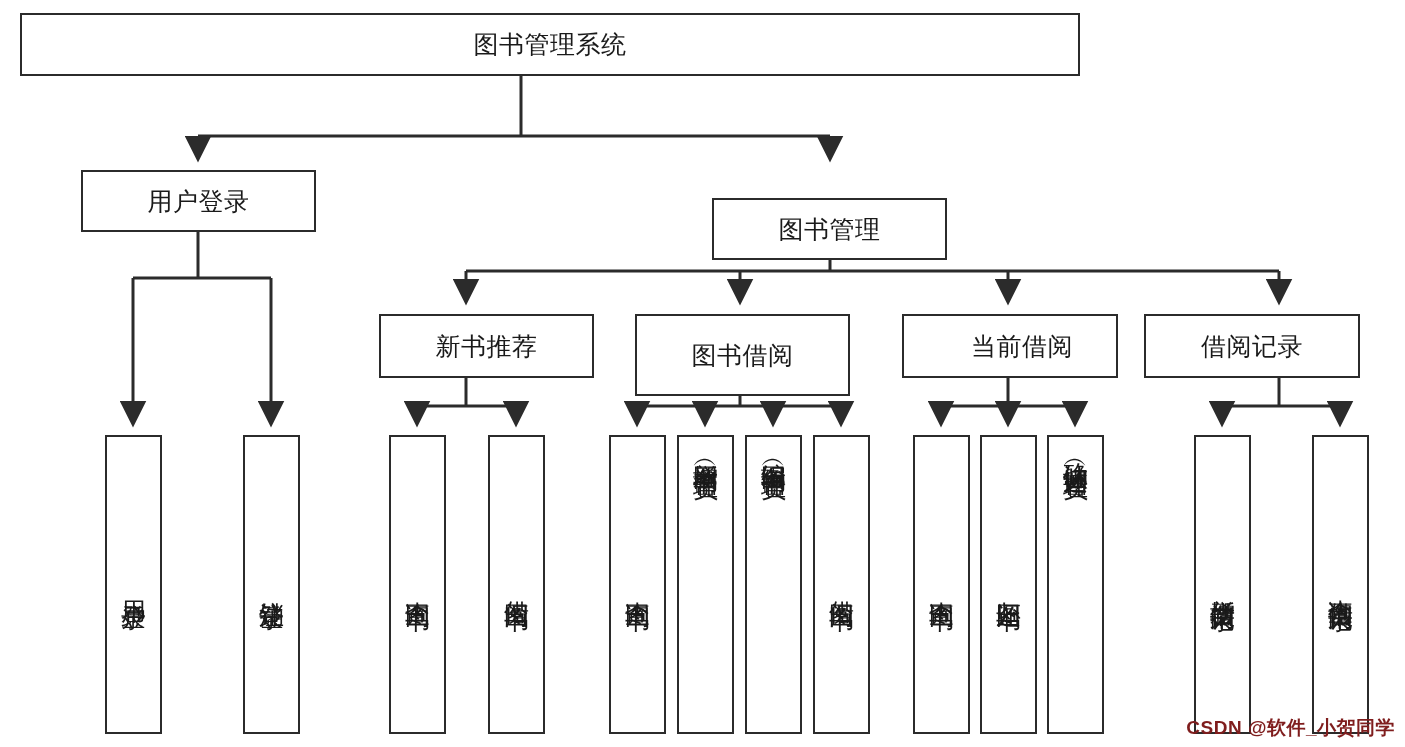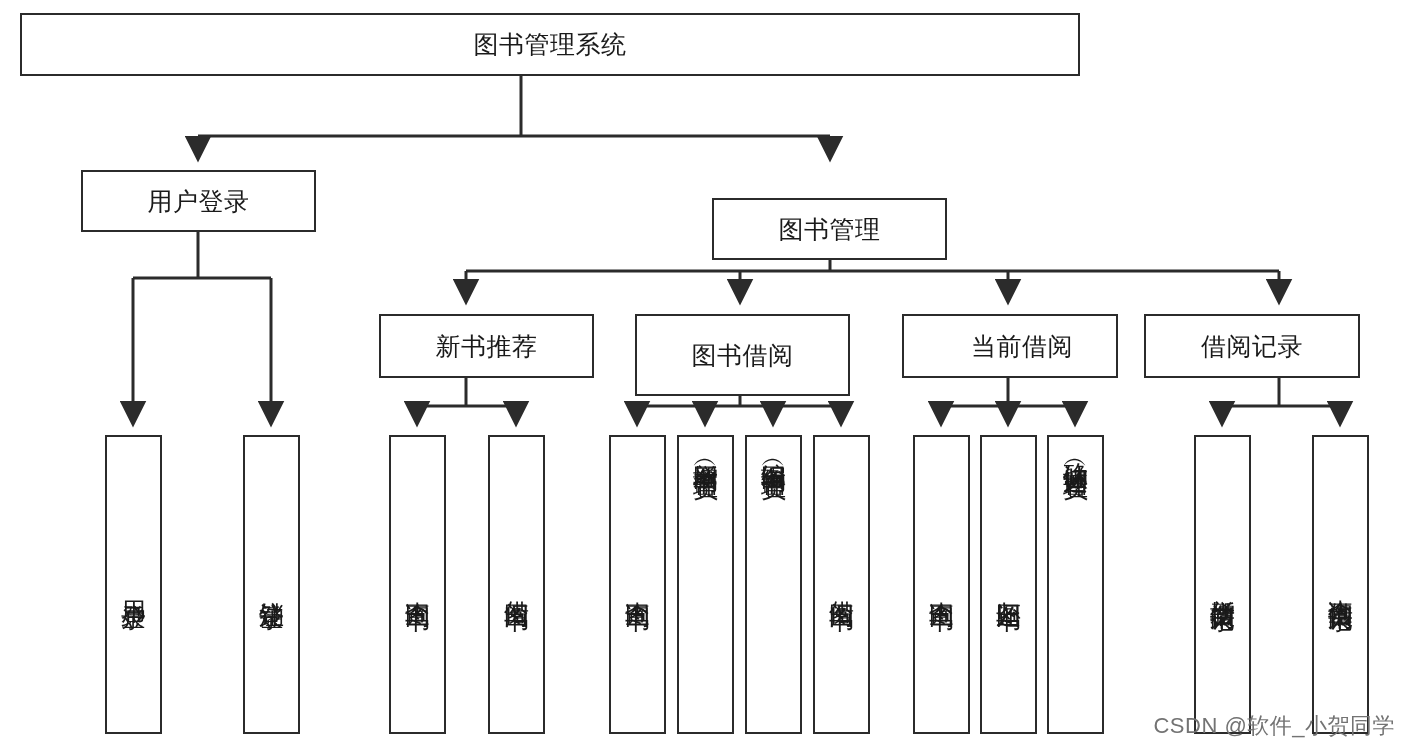--- a/index.html
+++ b/index.html
@@ -60,24 +60,25 @@
     margin: 0 auto;
   }
   .v-node.center-text {
     align-items: center;
     padding-top: 0;
   }
   .watermark {
     position: absolute;
     right: 10px;
     bottom: 6px;
-    font-size: 22px;
-    color: #737373;
+    font-size: 19px;
+    color: #7f1d1d;
     white-space: nowrap;
     letter-spacing: 0.5px;
+    font-weight: bold;
   }
 </style>
 </head>
 <body>
 
 <div id="canvas">
 
   <svg id="edges" viewBox="0 0 1405 747" xmlns="http://www.w3.org/2000/svg">
     <defs>
       <marker id="arrow" viewBox="0 0 12 12" refX="10" refY="6" markerWidth="9" markerHeight="9" orient="auto-start-reverse">

